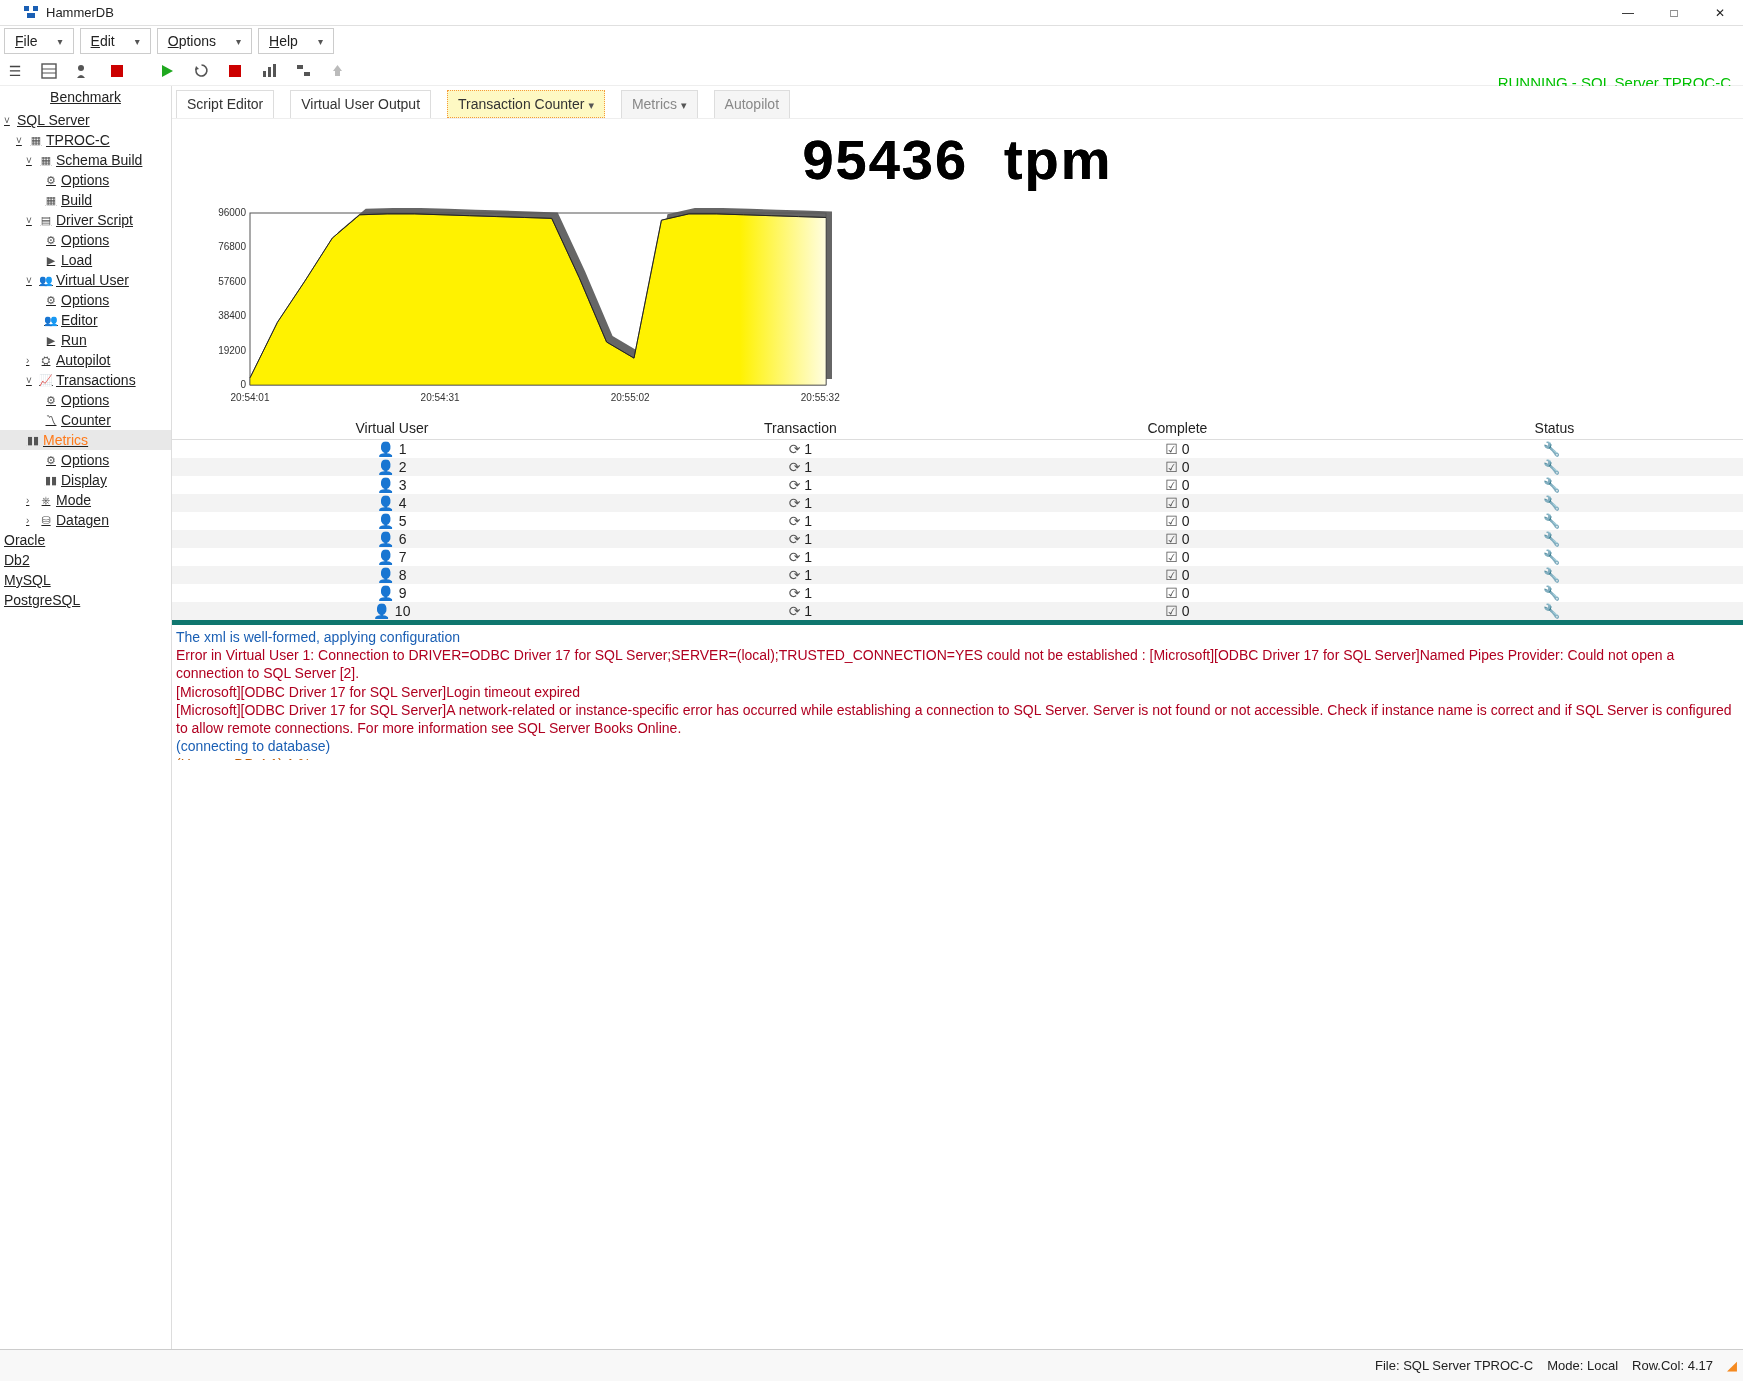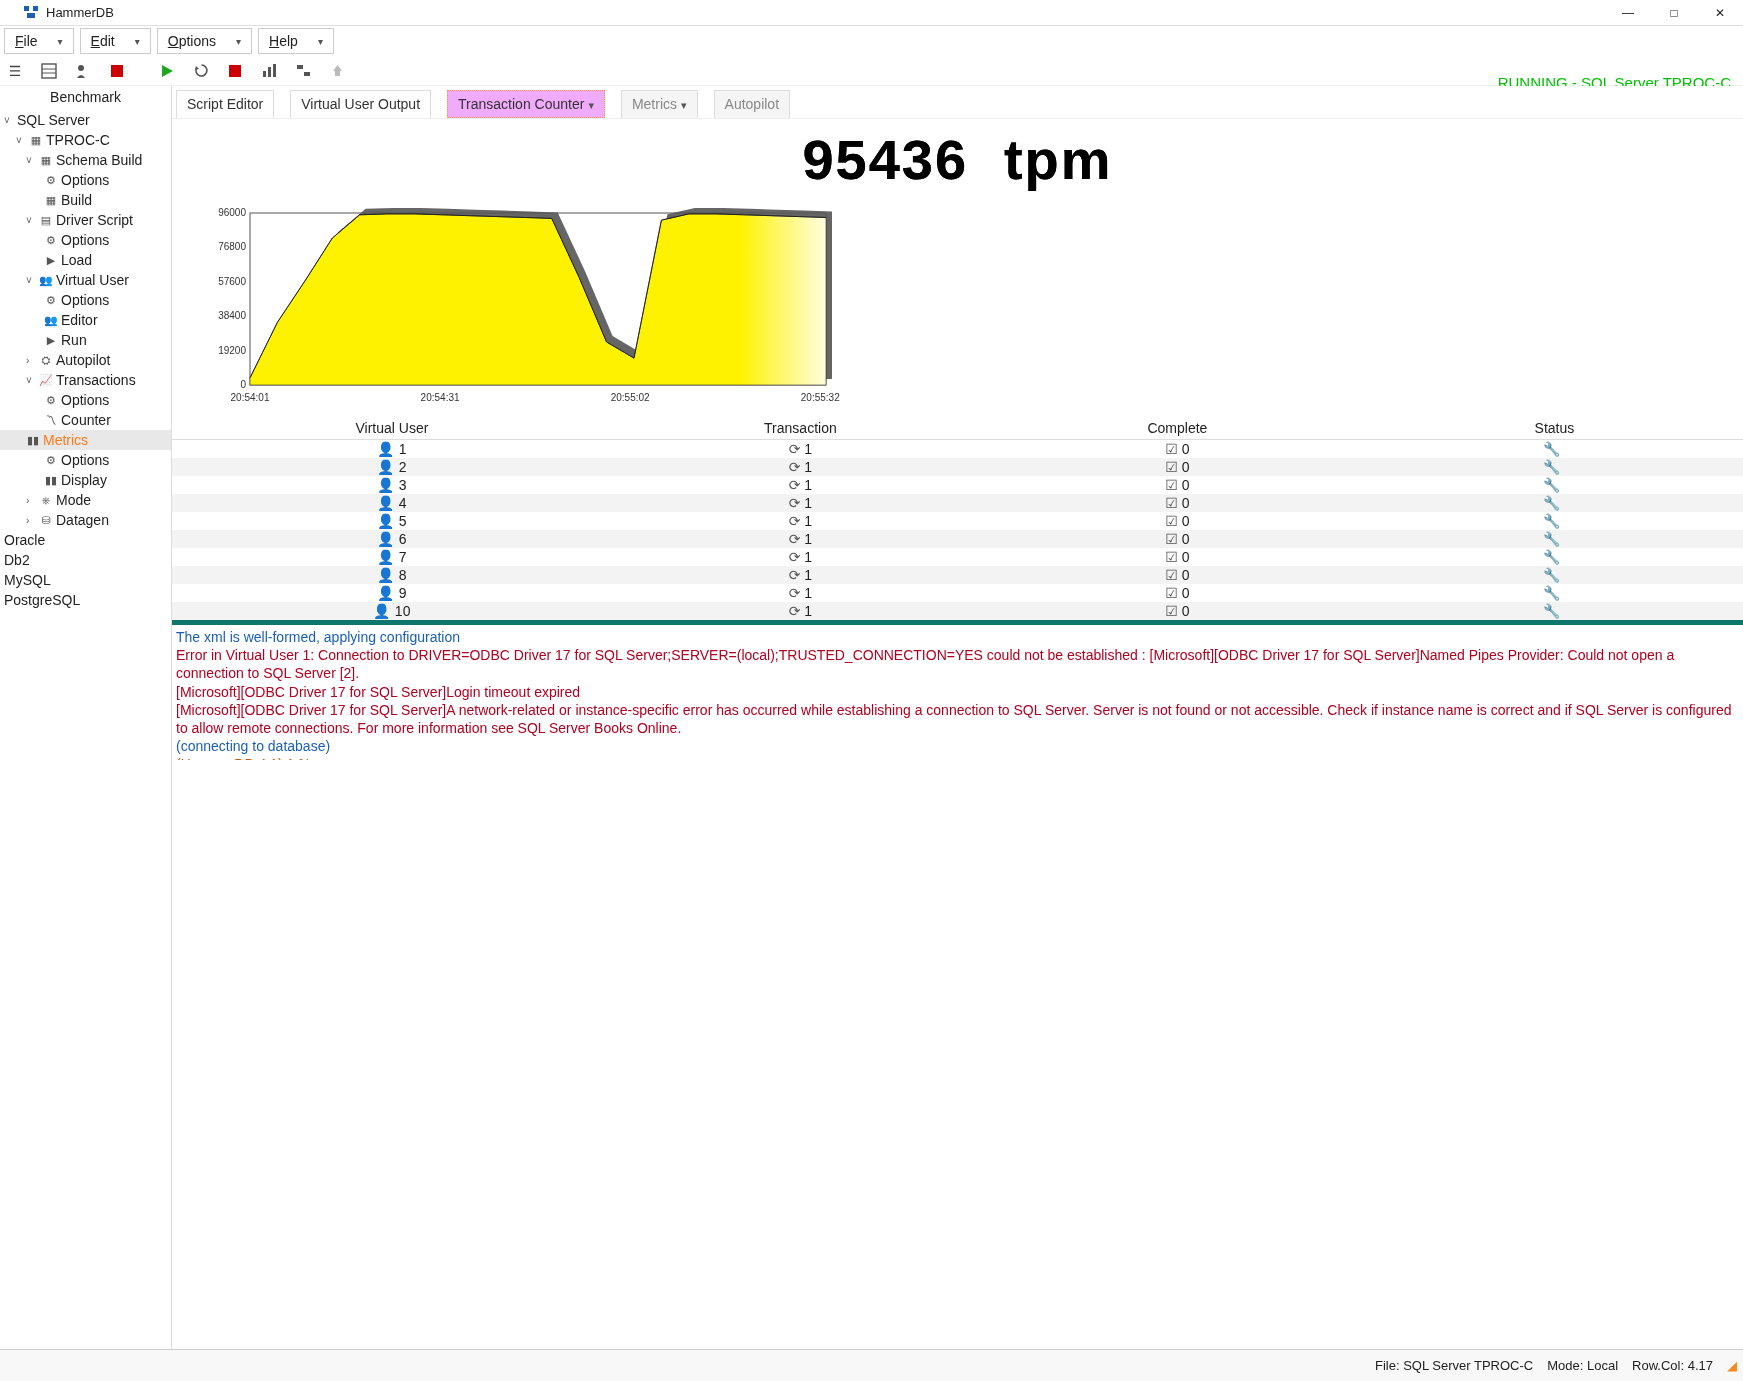--- a/index.html
+++ b/index.html
@@ -20,38 +20,38 @@
 .menubar .menu-item .chev { font-size: 10px; color: #555; }
 
 
 .toolbar { height: 30px; display: flex; align-items: center; background: #fff; padding: 0 6px; gap: 12px; border-bottom: 1px solid #eee; }
 .toolbar .tb-group { display: flex; align-items: center; gap: 16px; }
 .toolbar .tb-icon { width: 18px; height: 18px; display: flex; align-items: center; justify-content: center; font-size: 14px; color: #444; }
 .toolbar .running { margin-left: auto; color: #00c000; font-size: 15px; padding-right: 6px; margin-top: 24px; }
 
 
 .split { flex: 1; display: flex; min-height: 0; }
-.sidebar { width: 172px; border-right: 1px solid #ddd; display:flex; flex-direction:column; background:#fff;}
+.sidebar { width: 172px; border-right: 1px solid #ddd; display:flex; flex-direction:column; background:#fff;text-decoration:underline;}
 .sidebar .hdr { text-align: center; padding: 3px 0; font-size: 14px; }
 .tree { flex:1; padding: 2px 0; font-size: 14px; overflow:auto;}
 .tree .node { display: flex; align-items: center; gap: 3px; padding: 2px 2px; white-space:nowrap; }
 .tree .lv1 { padding-left: 4px; }
 .tree .lv2 { padding-left: 16px; }
 .tree .lv3 { padding-left: 26px; }
 .tree .lv4 { padding-left: 44px; }
 .tree .sel { background: #e8e8e8; color: #ff7a1a; }
 .tree .sel-badge { color:#ff7a1a; }
 .tree .ic { width:14px; text-align:center; color:#555; font-size:11px;}
 .tree .expand { width:10px; color:#555; font-size:10px;}
 
 .main { flex: 1; display: flex; flex-direction: column; min-width: 0; background:#fff;}
 .tabs { display: flex; gap: 16px; padding: 4px 4px 0 4px; border-bottom: 1px solid #eee;}
 .tabs .tab { padding: 5px 10px; font-size: 14px; border: 1px solid #ddd; border-bottom: none; background:#f5f5f5; color:#888;}
 .tabs .tab.enabled { color:#333; background:#fff;}
-.tabs .tab.active { border: 1px dotted #f59a3a; background:#f0abfc; color:#333;text-align:center;}
+.tabs .tab.active { border: 1px dotted #f59a3a; background:#fef9c3; color:#333;text-align:center;}
 .tabs .tab .chev { font-size:11px; margin-left:4px; color:#555;}
 
 .chart-block { padding: 0 10px 0 10px; }
 .tpm-display { display:flex; justify-content:center; align-items:center; height:80px; font-family: monospace; font-size: 56px; font-weight:bold; letter-spacing: 2px; color:#000;}
 .tpm-display .dotted { text-shadow: 0 0 0 #000; }
 
 .chart-wrap { position: relative; margin: 6px 0 8px 30px; height: 200px; width: 620px; }
 .chart-svg { width: 100%; height: 100%; }
 
 

